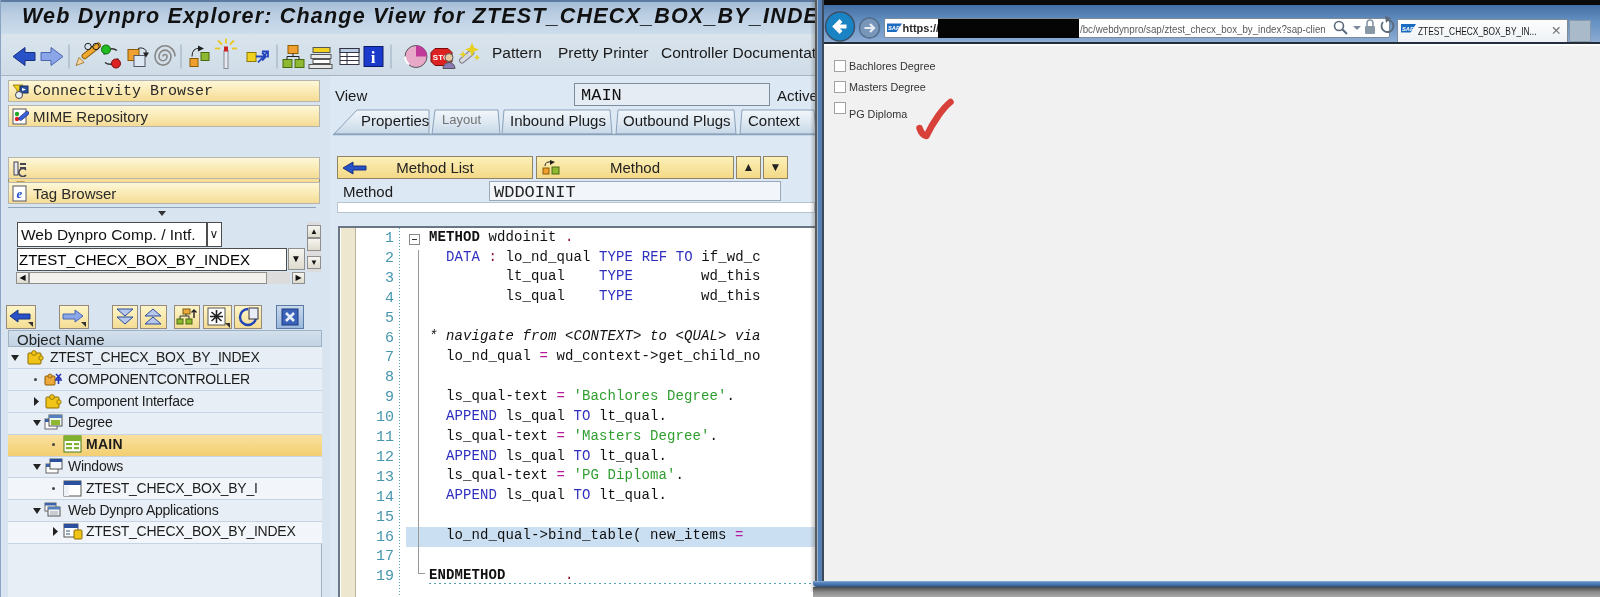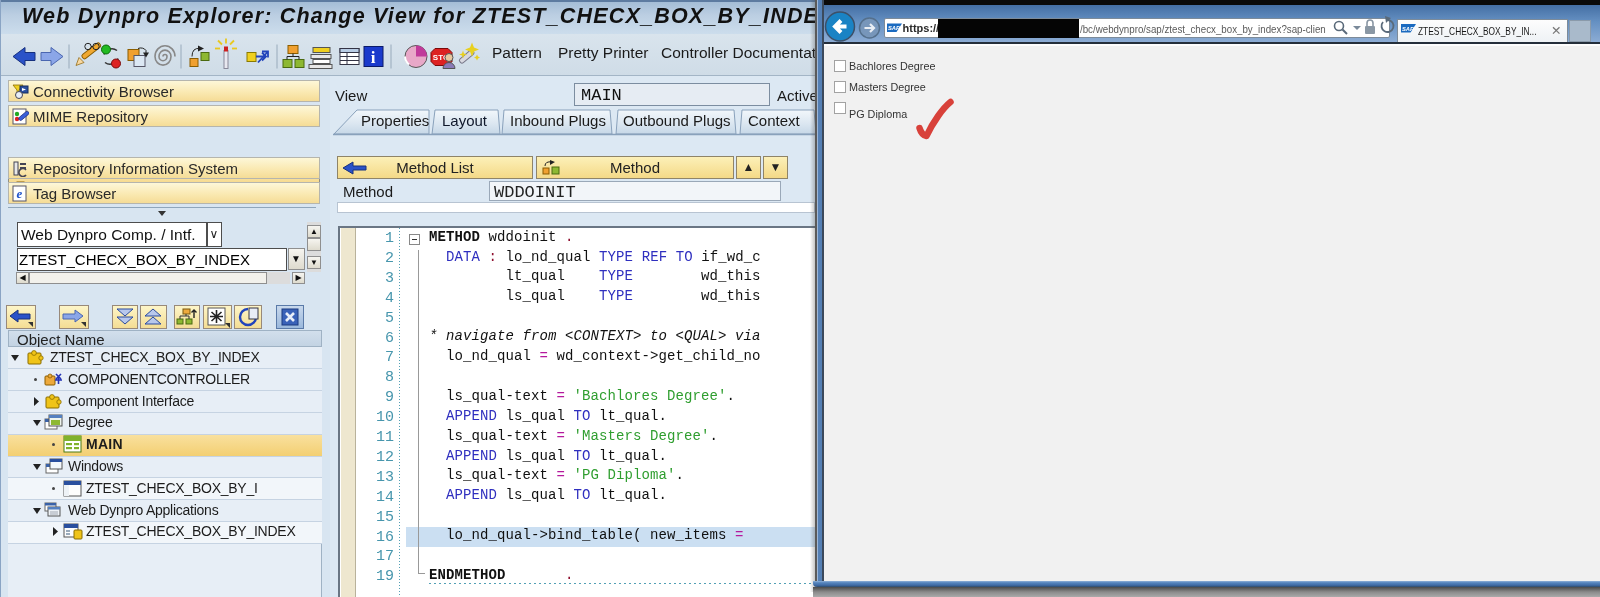--- a/index.html
+++ b/index.html
@@ -176,21 +176,21 @@
           <polygon points="463,14 464,17 467,18 464,19 463,22 462,19 459,18 462,17"></polygon>
           <polygon points="477,18 478,20 480,21 478,22 477,24 476,22 474,21 476,20"></polygon>
         </g>
 </g>
     </svg>
 </div>
 <div class="abs tbtxt" style="left:492px;">Pattern</div>
 <div class="abs tbtxt" style="left:558px;">Pretty Printer</div>
 <div class="abs tbtxt" style="left:661px;">Controller Documentation</div>
 
-<div class="abs lbtn" style="top:80px;">
+<div class="abs lbtn" style="top:80px;font-family:Liberation Mono, monospace;">
   <svg class="ic">
       <polygon points="1,2 11,2 7,7 7,12 5,12 5,7" fill="#f0d020" stroke="#8a6d00" stroke-width="0.8"></polygon>
       <rect x="8" y="3" width="8" height="7" fill="#2a4f9e" stroke="#122a5e"></rect>
       <polygon points="10,5 14,6.5 10,8" fill="#fff"></polygon>
       <circle cx="7" cy="12" r="3.5" fill="#e8eef8" stroke="#445"></circle>
     </svg>
   <span class="t">Connectivity Browser</span>
   </div>
 <div class="abs lbtn" style="top:104.5px;">
   <svg class="ic">
@@ -210,21 +210,20 @@
     </svg>
   <span class="t">Repository Browser</span>
   </div>
 <div class="abs lbtn" style="top:156.5px;">
   <svg class="ic">
       <rect x="2" y="2" width="4" height="13" fill="#e8e8e8" stroke="#445"></rect>
       <line x1="8" y1="4" x2="14" y2="4" stroke="#445" stroke-width="2"></line>
       <line x1="8" y1="8" x2="14" y2="8" stroke="#445" stroke-width="2"></line>
       <path d="M14 10 A4 4 0 1 0 14 15" fill="none" stroke="#445" stroke-width="1.6"></path>
     </svg>
-  <span class="t">Repository Information System</span>
   </div>
 <div class="abs lbtn" style="top:181.5px;">
   <svg class="ic">
       <rect x="1" y="1" width="13" height="15" fill="#fff" stroke="#556"></rect>
       <text x="7.5" y="13" text-anchor="middle" font-size="13" font-weight="bold" font-style="italic" fill="#2255cc" font-family="Liberation Serif">e</text>
     </svg>
   <span class="t">Tag Browser</span>
   </div>
 
 <div class="abs" style="left:8px;top:207px;width:308px;height:1px;background:#8fa5ba;"></div>
@@ -427,21 +426,21 @@
         </linearGradient>
       </defs>
   <polygon points="27,1 99,1 99,25 4,25" fill="url(#tabg)" stroke="#89a1bb"></polygon>
   <polygon points="105,1 168,1 170,25 102,25" fill="url(#tabg)" stroke="#89a1bb"></polygon>
   <polygon points="174,1 280,1 282,25 172,25" fill="url(#tabg)" stroke="#89a1bb"></polygon>
   <polygon points="288,1 404,1 406,25 286,25" fill="url(#tabg)" stroke="#89a1bb"></polygon>
   <polygon points="412,1 484,1 486,25 410,25" fill="url(#tabg)" stroke="#89a1bb"></polygon>
   <line x1="3" y1="25.5" x2="1270" y2="25.5" stroke="#89a1bb" stroke-width="1.6"></line>
 </svg>
 <div class="abs" style="left:31px;top:3px;font-size:15px;color:#1a1a1a;">Properties</div>
-<div class="abs" style="left:112px;top:3px;font-size:15px;color:#0f172a;">Layout</div>
+<div class="abs" style="left:112px;top:3px;font-size:13px;color:#737373;">Layout</div>
 <div class="abs" style="left:180px;top:3px;font-size:15px;color:#1a1a1a;">Inbound Plugs</div>
 <div class="abs" style="left:293px;top:3px;font-size:15px;color:#1a1a1a;">Outbound Plugs</div>
 <div class="abs" style="left:418px;top:3px;font-size:15px;color:#1a1a1a;">Context</div>
 </div>
 
 <div class="abs mbtn" style="left:337px;top:156px;width:196px;">Method List
   <svg style="position:absolute;left:4px;top:3px;" width="26" height="16">
       <polygon points="1,8 11,2 11,6 24,6 24,10 11,10 11,14" fill="#2a52c8" stroke="#16307e"></polygon>
     </svg></div>
 <div class="abs mbtn" style="left:536px;top:156px;width:198px;">Method

